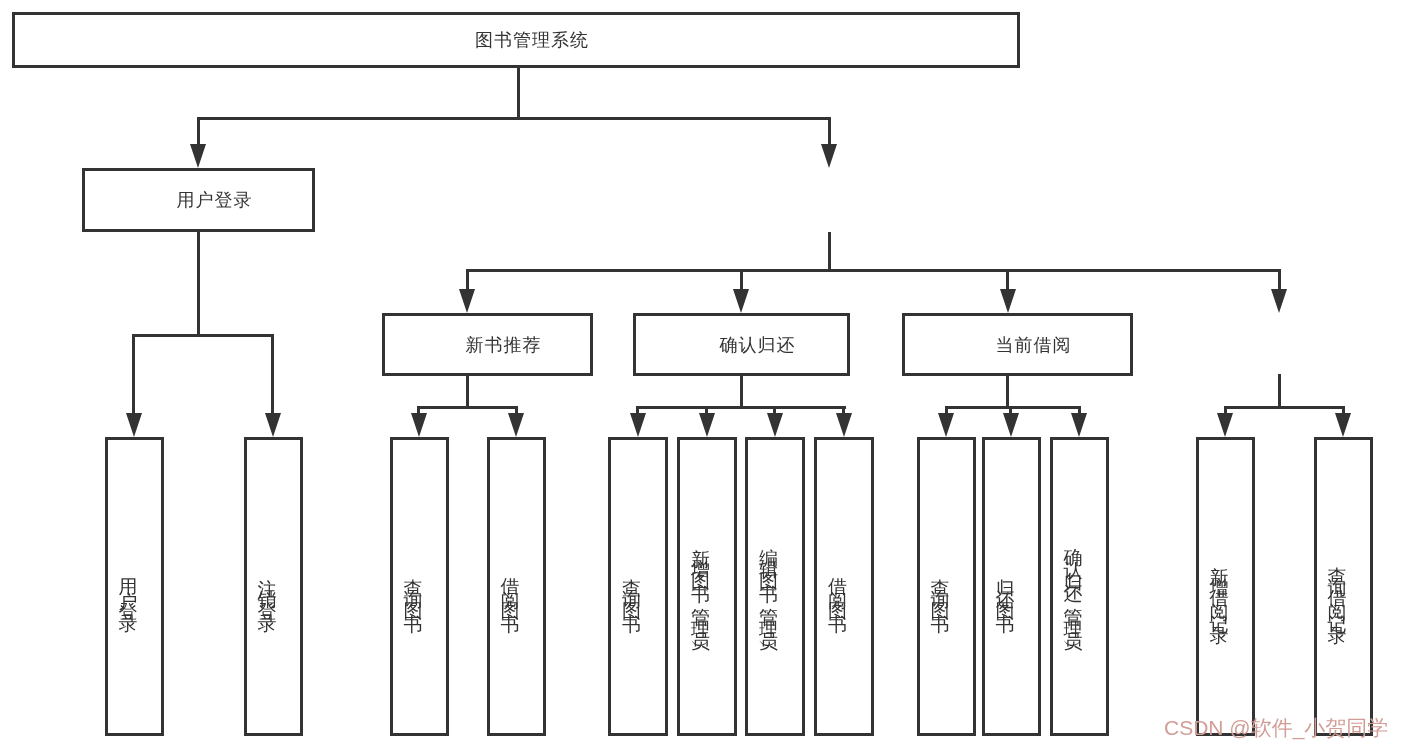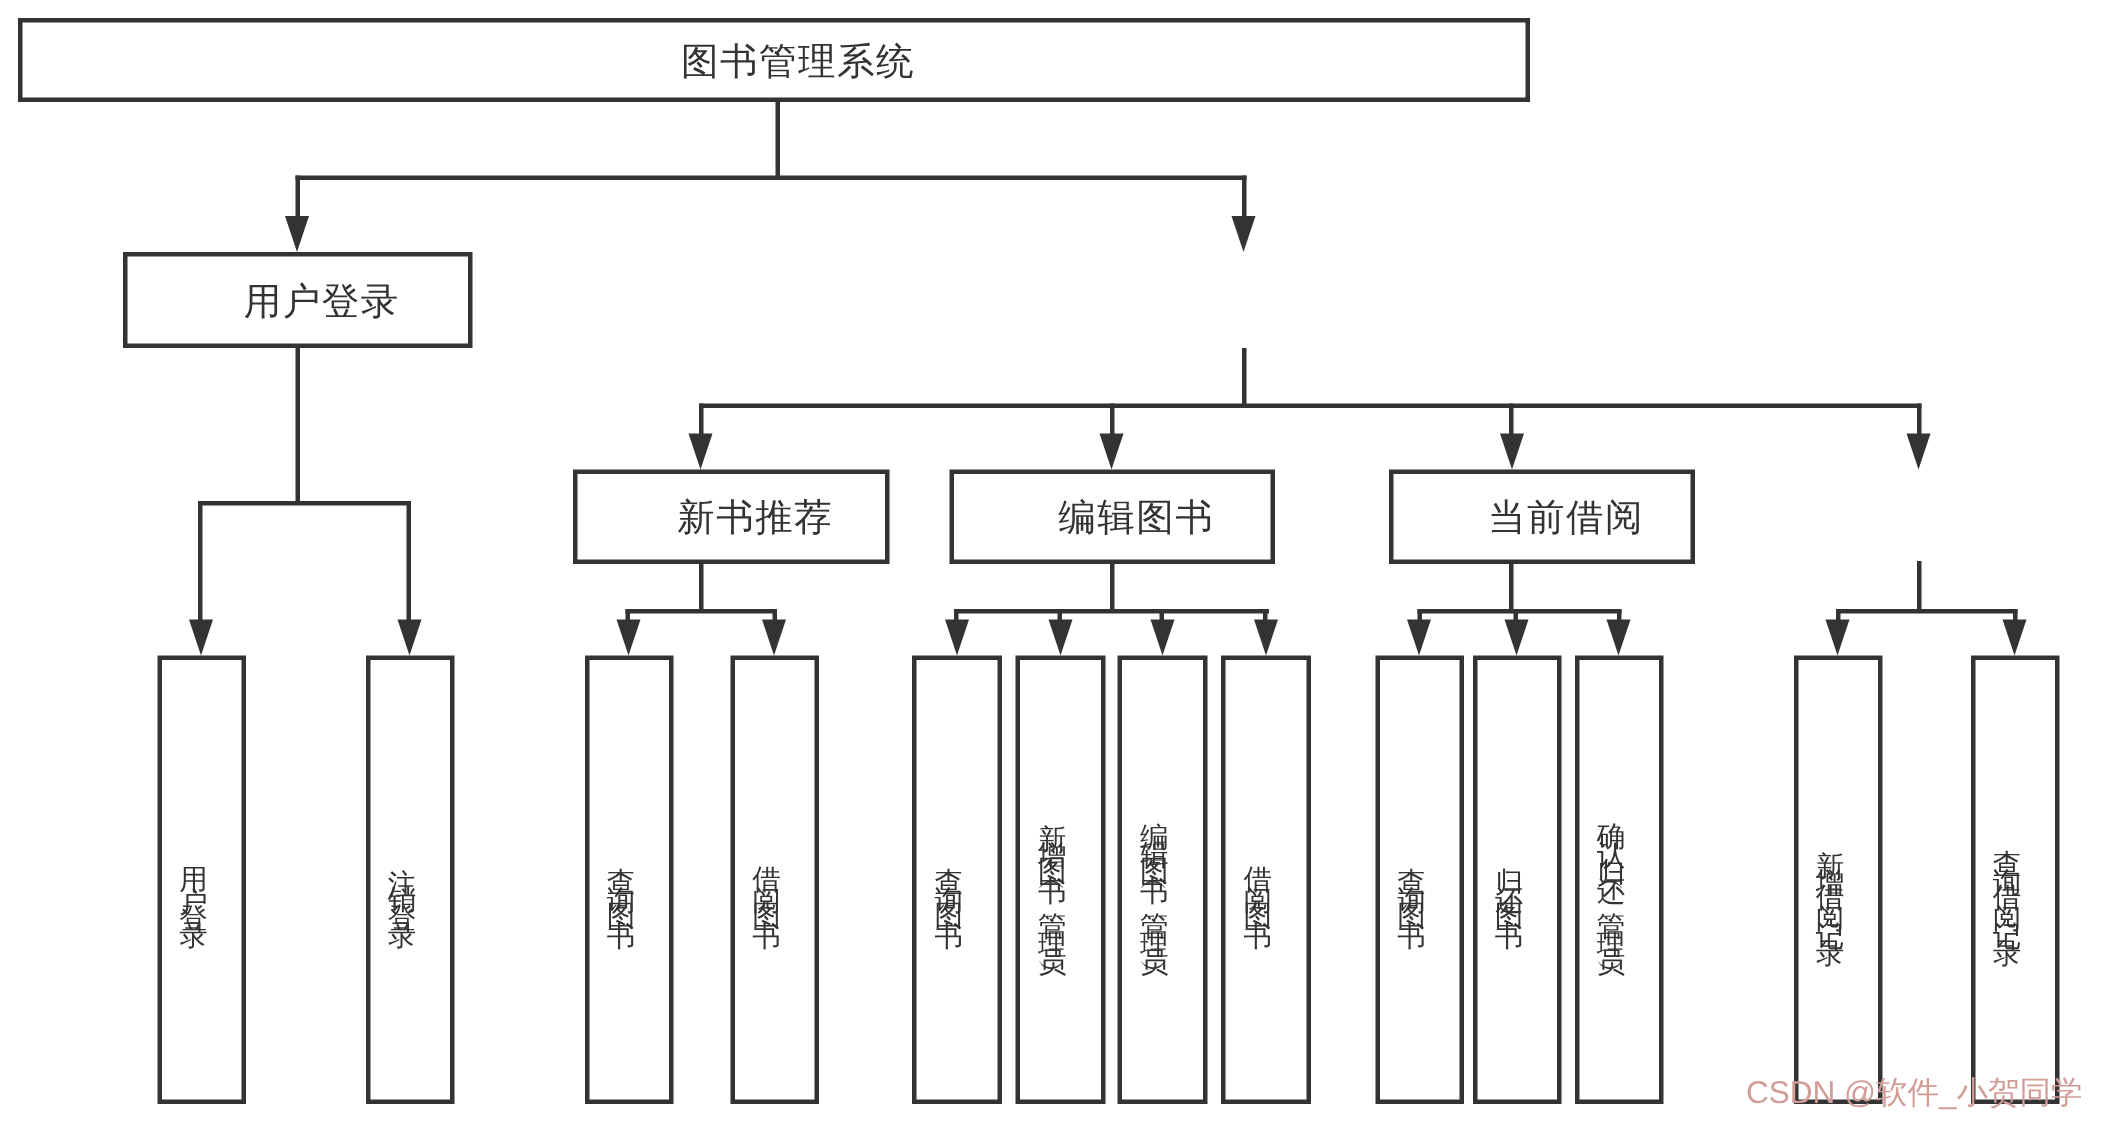--- a/index.html
+++ b/index.html
@@ -19,21 +19,21 @@
   .node{
     position:absolute;
     box-sizing:border-box;
     border:3px solid var(--line);
     background:#ffffff;
     display:flex;
     align-items:center;
     justify-content:center;
     color:var(--text);
   }
-  .node.h{font-size:25px;letter-spacing:1px;padding-left:32px;}
+  .node.h{font-size:18px;letter-spacing:1px;padding-left:32px;}
   .node.v{
     writing-mode:vertical-rl;
     font-size:19px;
     letter-spacing:12px;
     line-height:1;
   }
   .node.v .lbl{display:block;margin-block-end:-12px;}
   .hline,.vline{position:absolute;background:var(--line);}
   .hline{height:3px;}
   .vline{width:3px;}
@@ -66,24 +66,24 @@
   <div class="node h" style="left:82px;top:168px;width:233px;height:64px">
     <span class="lbl">用户登录</span>
   </div>
 
 
   <div class="node h" style="left:382px;top:313px;width:211px;height:63px">
     <span class="lbl">新书推荐</span>
   </div>
 
   <div class="node h" style="left:633px;top:313px;width:217px;height:63px">
-    <span class="lbl">编辑图书</span>
+    <span class="lbl">确认归还</span>
   </div>
 
-  <div class="node h" style="left:926px;top:313px;width:204px;height:63px">
+  <div class="node h" style="left:902px;top:313px;width:231px;height:63px">
     <span class="lbl">当前借阅</span>
   </div>
 
 
   <div class="node v" style="left:105px;top:437px;width:59px;height:299px">
     <span class="lbl">用户登录</span>
   </div>
   <div class="node v" style="left:244px;top:437px;width:59px;height:299px">
     <span class="lbl">注销登录</span>
   </div>

